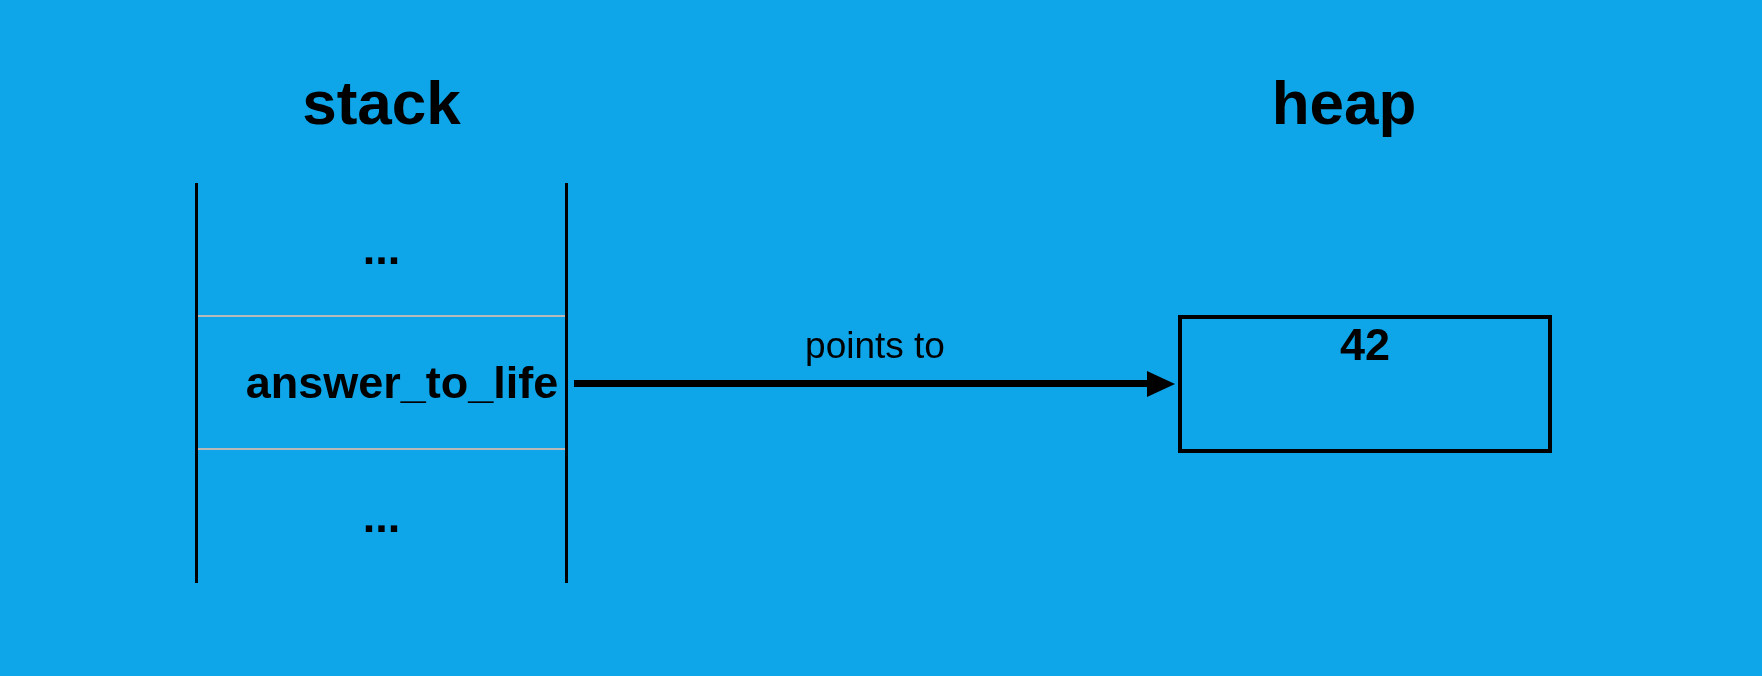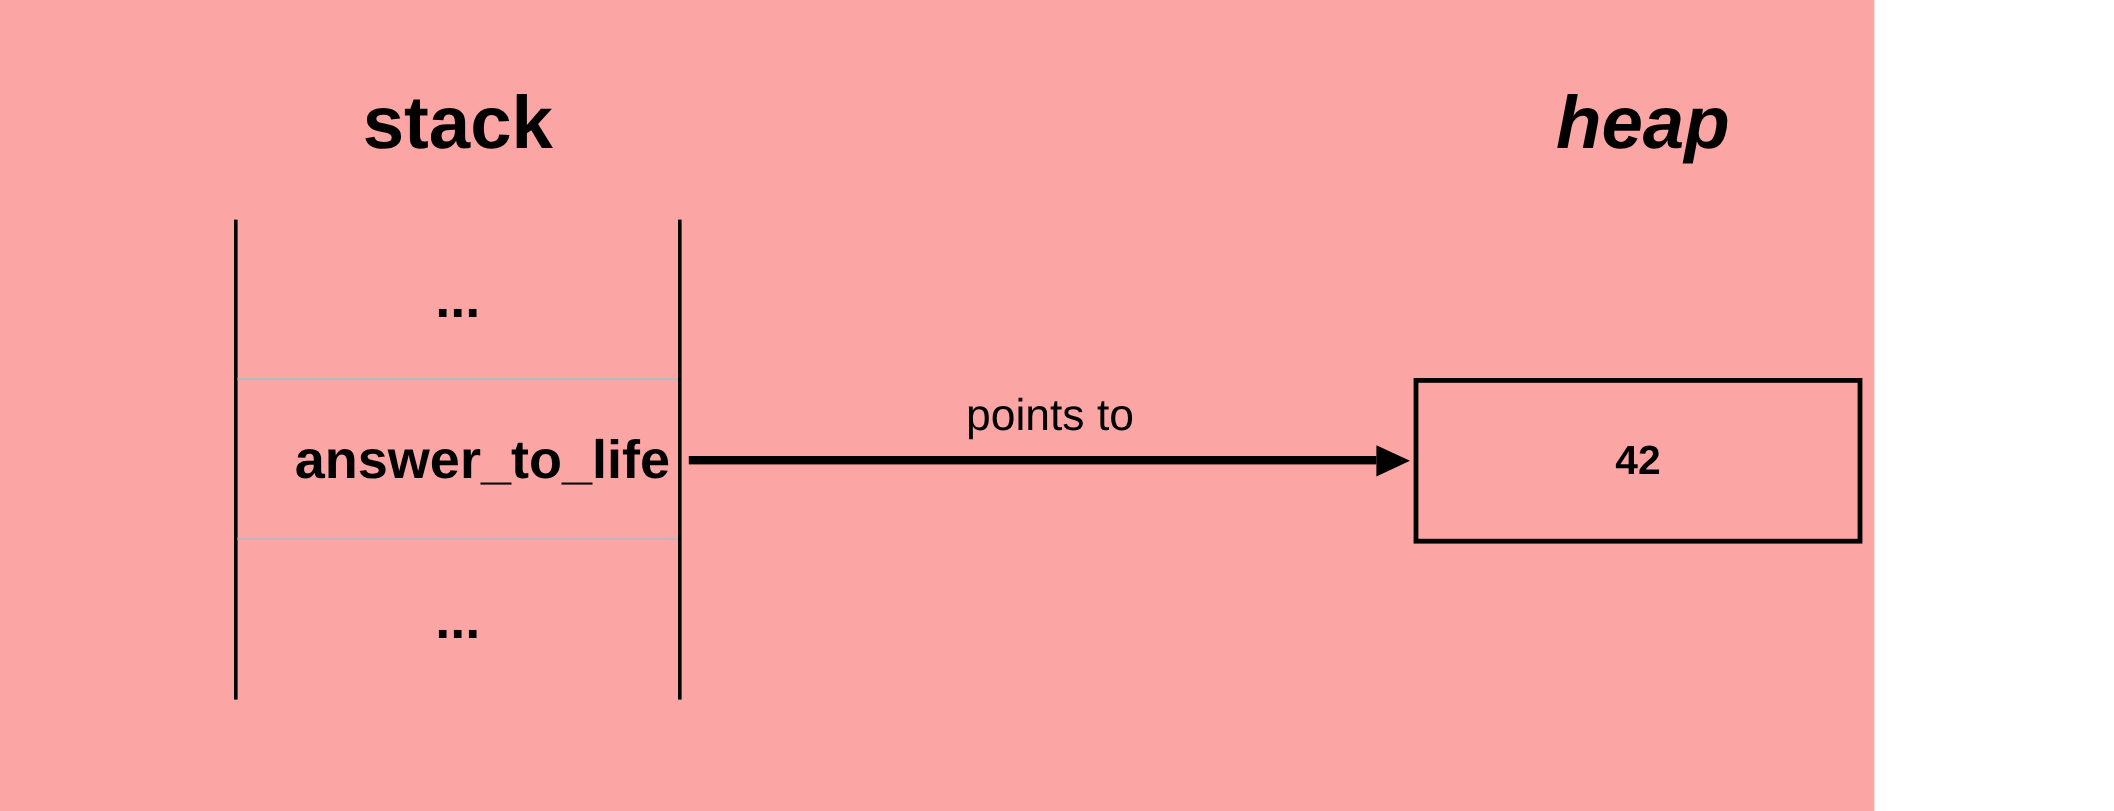--- a/index.html
+++ b/index.html
@@ -2,38 +2,38 @@
 <html><head>
 <meta charset="utf-8">
 <style>
   html, body {
     margin: 0;
     padding: 0;
     background: #ffffff;
   }
   .canvas {
     position: relative;
-    width: 1562px;
+    width: 1762px;
     height: 676px;
-    background: #fca5a5;
+    background: #0ea5e9;
     color: #000000;
     font-family: "Liberation Sans", sans-serif;
     overflow: hidden;
   }
   .region-title {
     position: absolute;
     top: 72px;
     font-size: 62px;
     line-height: 62px;
     font-weight: bold;
     text-align: center;
     white-space: nowrap;
   }
   .stack-title { left: 195px; width: 373px; }
-  .heap-title  { left: 1182px; width: 374px; font-style: italic; }
+  .heap-title  { left: 1157px; width: 374px; }
 
   .stack-column {
     position: absolute;
     left: 195px;
     top: 183px;
     width: 373px;
     height: 400px;
     border-left: 3px solid #000000;
     border-right: 3px solid #000000;
     box-sizing: border-box;
@@ -85,23 +85,23 @@
 
   .heap-box {
     position: absolute;
     left: 1178px;
     top: 315px;
     width: 374px;
     height: 138px;
     border: 4px solid #000000;
     box-sizing: border-box;
     display: flex;
-    align-items: center;
+    align-items: flex-start;
     justify-content: center;
-    font-size: 34px;
+    font-size: 45px;
     font-weight: bold;
   }
 </style>
 </head>
 <body>
 
 <div class="canvas">
 
   <div class="region-title stack-title">stack</div>
 

